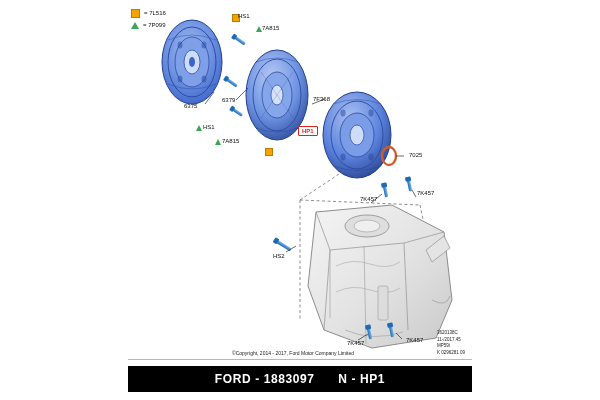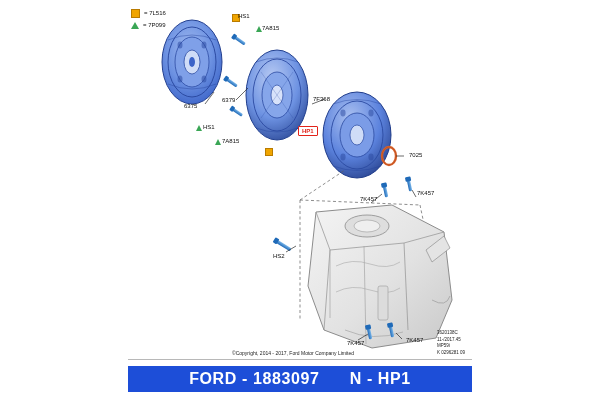--- a/index.html
+++ b/index.html
@@ -5,22 +5,22 @@
   html,body{margin:0;padding:0;}
   body{width:600px;height:400px;background:#ffffff;font-family:"Liberation Sans",sans-serif;overflow:hidden;}
   #stage{position:relative;width:600px;height:400px;background:#ffffff;}
 
   
   .hr-line{position:absolute;left:128px;right:128px;height:1px;background:#b8b8b8;}
 
   
   .titlebar{
     position:absolute;left:128px;top:366px;width:344px;height:26px;
-    background:#1d4ed8;display:flex;align-items:center;justify-content:center;
-    color:#ffffff;font-size:16px;letter-spacing:.6px;font-weight:bold;
+    background:#000000;display:flex;align-items:center;justify-content:center;
+    color:#ffffff;font-size:12px;letter-spacing:.6px;font-weight:bold;
   }
   .titlebar span{white-space:pre;}
 
   
   .legend{position:absolute;left:131px;top:8px;font-size:6px;color:#111;}
   .legend-row{display:flex;align-items:center;height:10px;margin-bottom:2px;}
   .legend-mark{width:7px;height:7px;margin-right:4px;display:inline-block;}
   .sq-orange{background:#f0a500;border:1px solid #b97b00;}
   .tri-green{width:0;height:0;border-left:4px solid transparent;border-right:4px solid transparent;border-bottom:7px solid #3aa655;margin-right:4px;}
   .legend-txt{font-size:6px;color:#111;line-height:7px;}

